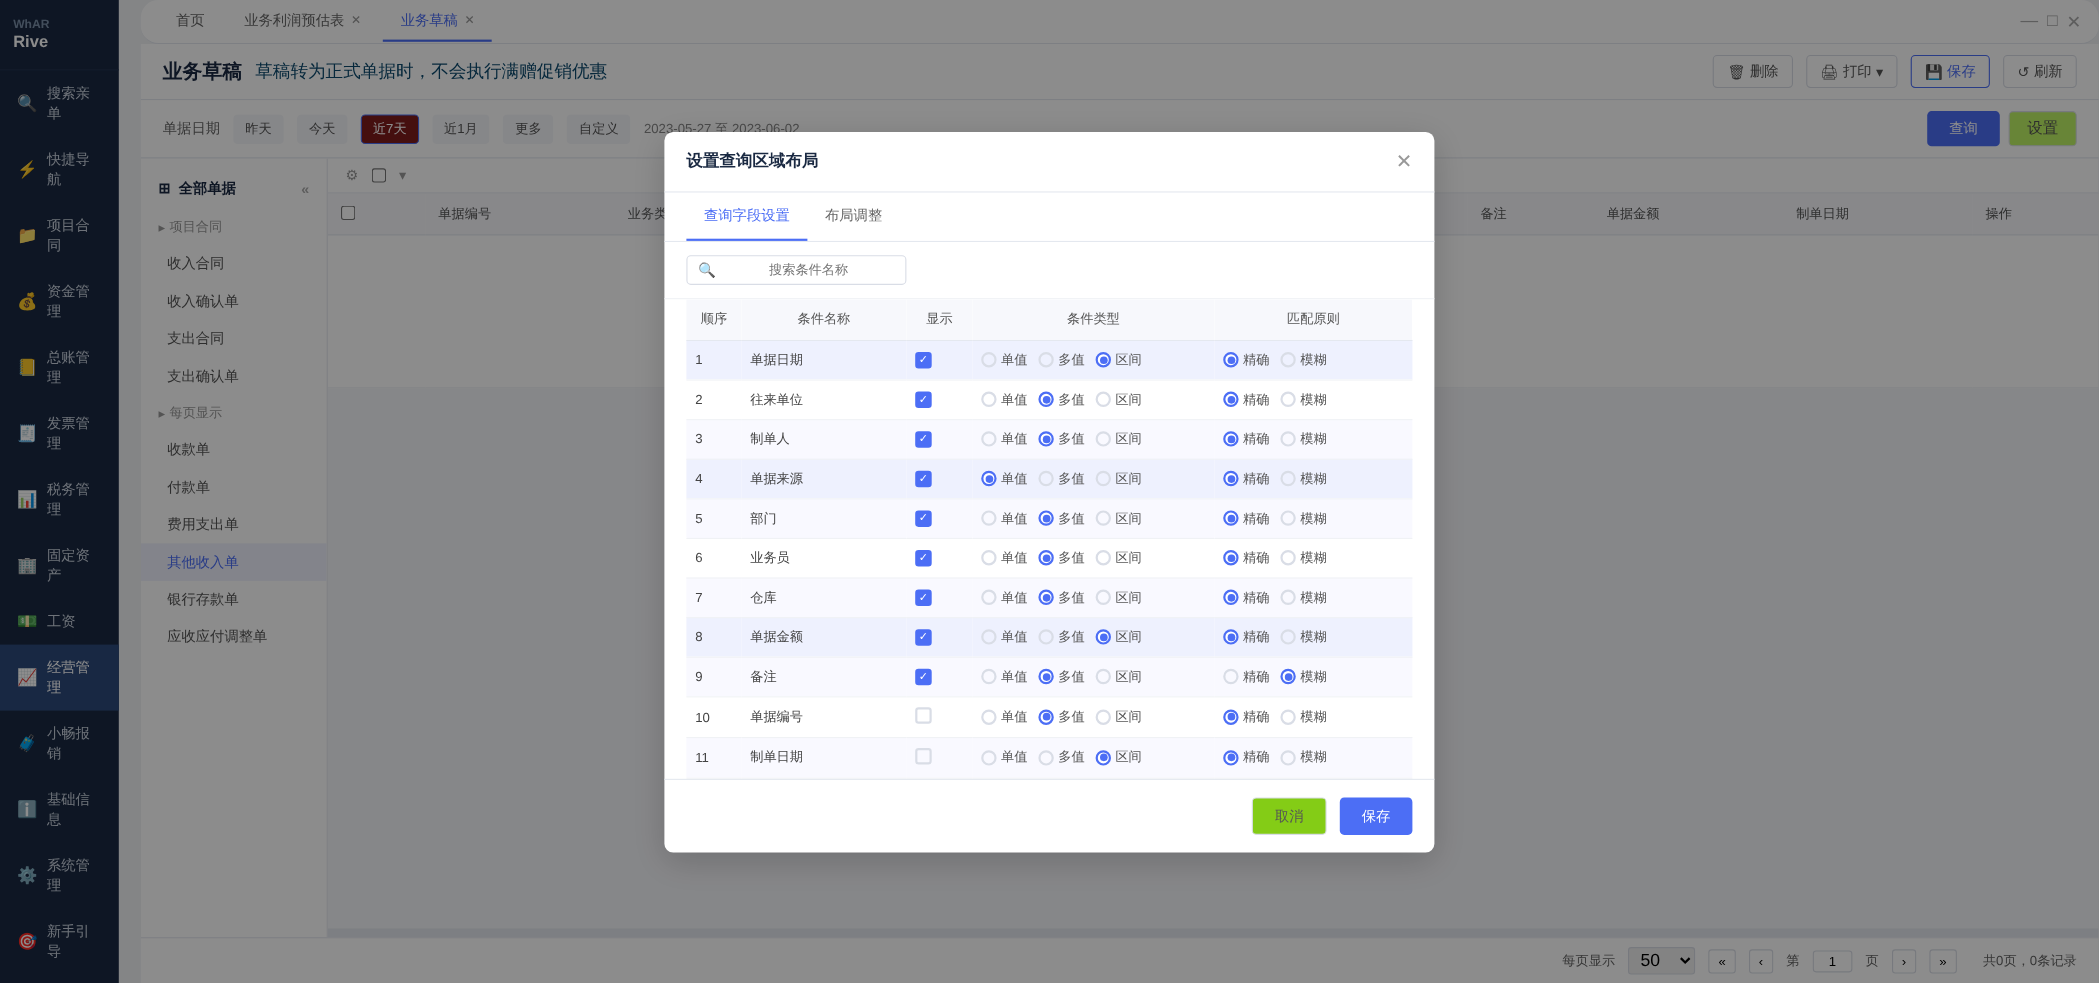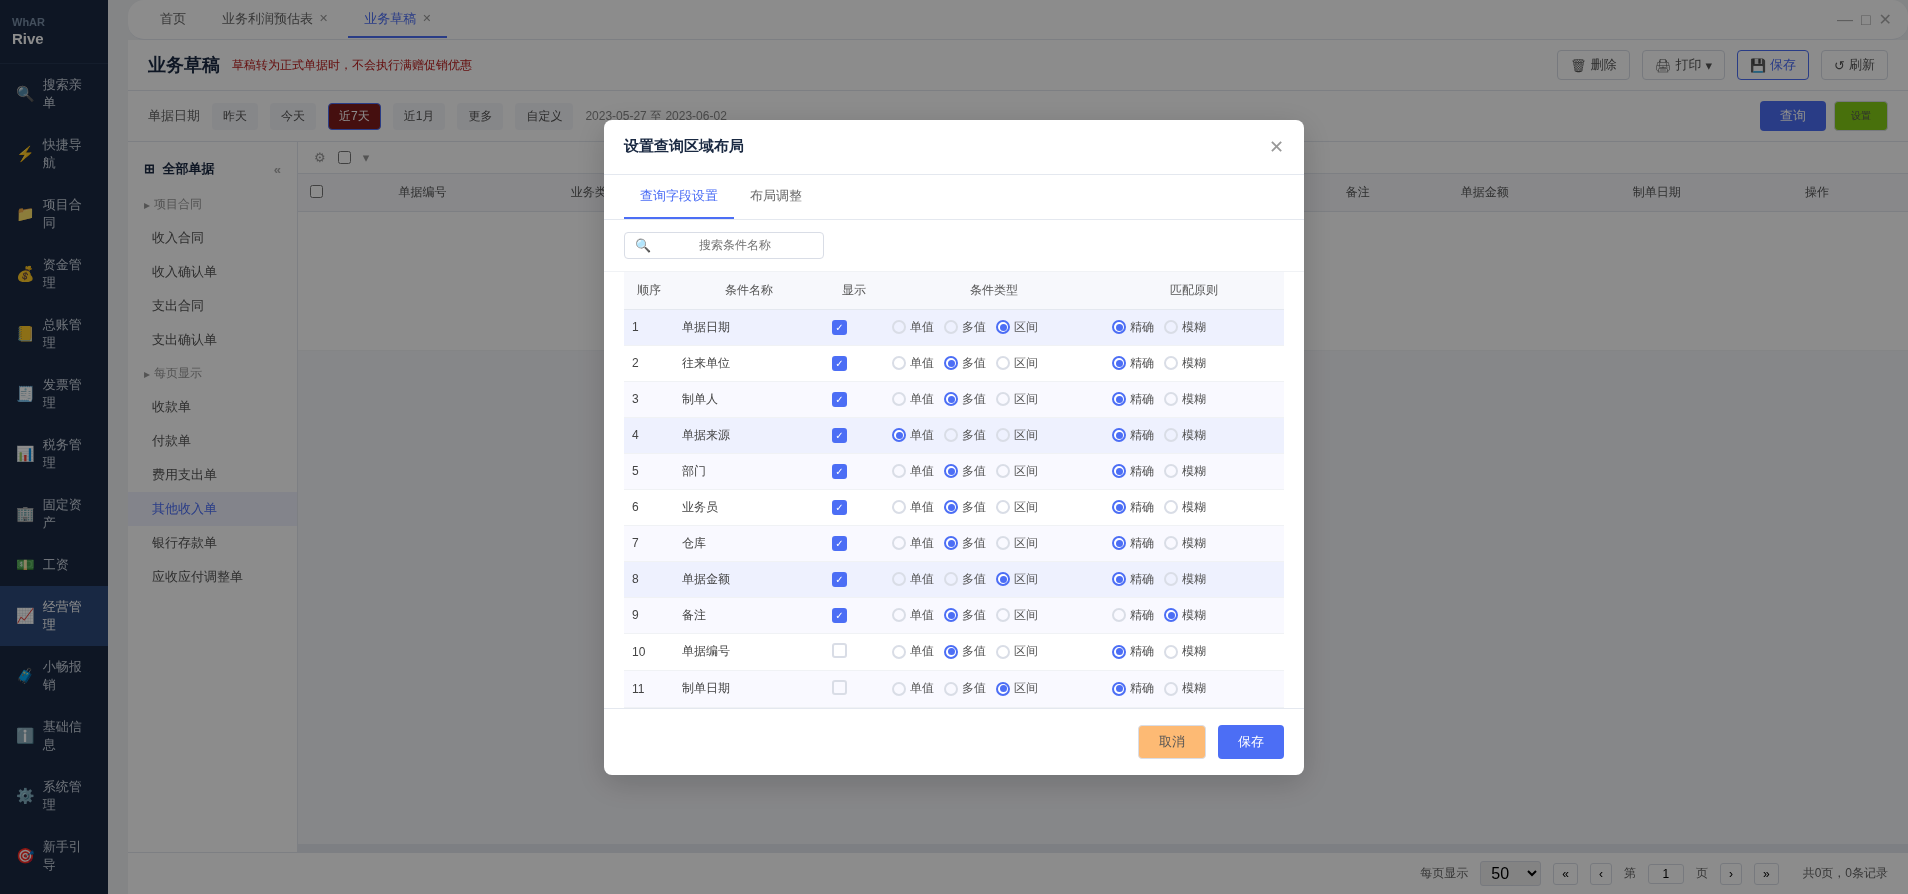--- a/index.html
+++ b/index.html
@@ -32,37 +32,37 @@
     }
     .tab.active { color: #4c6ef5; border-bottom: 2px solid #4c6ef5; font-weight: 500; }
     .tab-close { font-size: 11px; color: #999; cursor: pointer; }
 
     
     .page-header {
       background: #fff; padding: 10px 20px; display: flex; align-items: center; justify-content: space-between; border-bottom: 1px solid #e4e8ef;
     }
     .page-title-row { display: flex; align-items: center; gap: 12px; }
     .page-title { font-size: 18px; font-weight: 600; color: #1a2942; }
-    .page-subtitle { font-size: 12px; color: #b91c1c; }
+    .page-subtitle { font-size: 16px; color: #0c4a6e; }
     .header-actions { display: flex; gap: 12px; align-items: center; }
     .btn-header { display: flex; align-items: center; gap: 4px; padding: 5px 12px; border: 1px solid #d9dde6; border-radius: 4px; cursor: pointer; font-size: 13px; background: #fff; color: #555; }
     .btn-save { background: #fff; color: #4c6ef5; border-color: #4c6ef5; }
 
     
     .filter-bar {
       background: #fff; padding: 10px 20px; display: flex; align-items: center; gap: 12px; border-bottom: 1px solid #e4e8ef;
     }
     .filter-label { color: #666; font-size: 13px; }
     .filter-btn { padding: 4px 10px; border-radius: 4px; cursor: pointer; font-size: 12px; border: 1px solid transparent; }
     .filter-btn.active { background: #7f1d1d; color: #fff; border-color: #4c6ef5; }
     .filter-btn:not(.active) { color: #555; background: #f5f6fa; }
     .filter-date { font-size: 12px; color: #888; }
     .filter-right { margin-left: auto; display: flex; gap: 8px; }
     .btn-query { background: #4c6ef5; color: #fff; border: none; padding: 6px 20px; border-radius: 4px; cursor: pointer; font-size: 13px; }
-    .btn-set { background: #84cc16; color: #555; border: 1px solid #d9dde6; padding: 6px 16px; border-radius: 4px; cursor: pointer; font-size: 10px; }
+    .btn-set { background: #bef264; color: #555; border: 1px solid #d9dde6; padding: 6px 16px; border-radius: 4px; cursor: pointer; font-size: 14px; }
 
     
     .content-area {
       display: flex; flex: 1; overflow: hidden;
     }
 
     
     .left-nav {
       width: 170px; background: #fff; border-right: 1px solid #e4e8ef; overflow-y: auto; padding: 8px 0;
     }
@@ -149,21 +149,21 @@
     .radio-circle.checked::after { content: ''; width: 7px; height: 7px; border-radius: 50%; background: #4c6ef5; }
     .checkbox-item {
       width: 15px; height: 15px; border-radius: 3px; border: 2px solid #d9dde6; display: inline-flex; align-items: center; justify-content: center; cursor: pointer;
     }
     .checkbox-item.checked { background: #4c6ef5; border-color: #4c6ef5; color: #fff; font-size: 10px; }
 
     
     .modal-footer {
       padding: 16px 20px; border-top: 1px solid #e4e8ef; display: flex; justify-content: flex-end; gap: 12px;
     }
-    .btn-cancel { padding: 7px 20px; border: 1px solid #d9dde6; border-radius: 4px; cursor: pointer; background: #fdba74; color: #555; font-size: 13px; }
+    .btn-cancel { padding: 7px 20px; border: 1px solid #d9dde6; border-radius: 4px; cursor: pointer; background: #84cc16; color: #555; font-size: 13px; }
     .btn-primary { padding: 7px 20px; border: none; border-radius: 4px; cursor: pointer; background: #4c6ef5; color: #fff; font-size: 13px; }
 
     .col-order { width: 50px; }
     .col-name { width: 150px; }
     .col-show { width: 60px; }
     .col-type { width: 220px; }
     .col-match { width: 180px; }
   </style>
 </head>
 <body>

